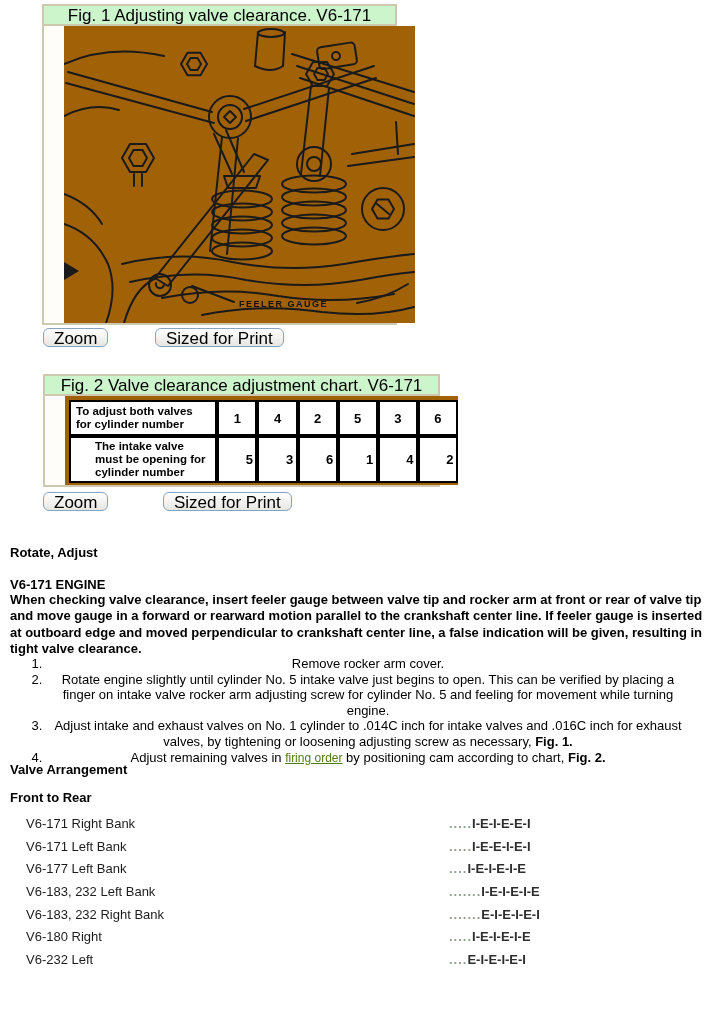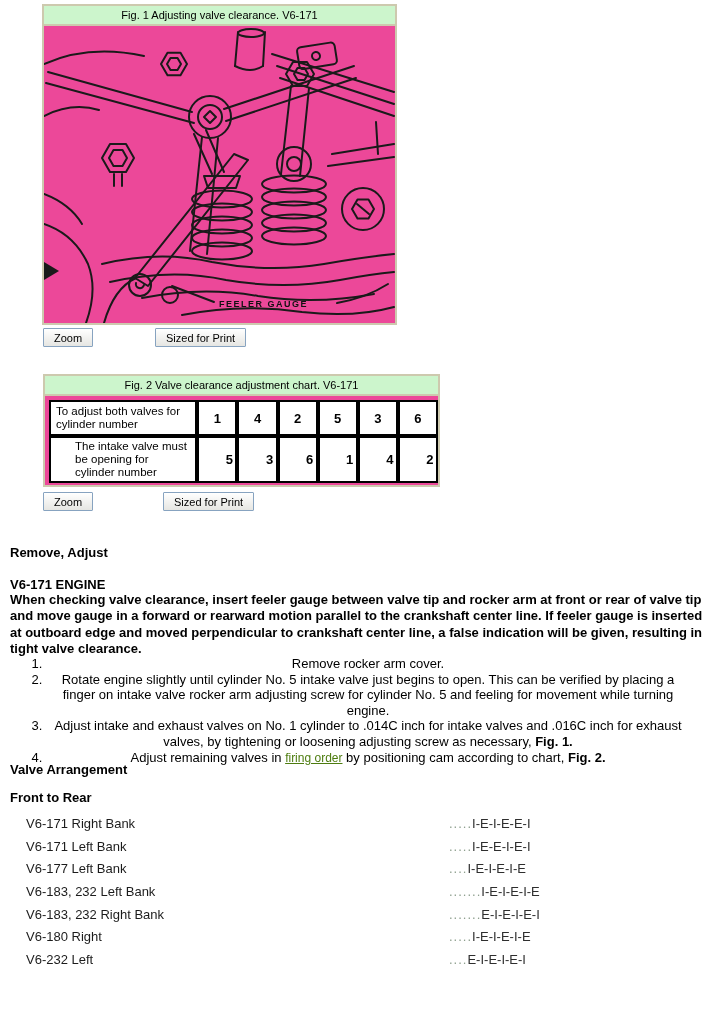--- a/index.html
+++ b/index.html
@@ -8,59 +8,59 @@
     position:relative; width:717px; height:1024px; background:#ffffff;
     font-family:"Liberation Sans", sans-serif; color:#000; overflow:hidden;
   }
   
   .figure { position:absolute; background:#fffdfa; border:2px solid #cdc9ae; }
   #fig1 { left:42px; top:4px;  width:355px; height:321px; }
   #fig2 { left:43px; top:374px; width:397px; height:113px; }
   .fig-caption {
     height:20px; line-height:19px; text-align:center;
     background:#ccf5cc; border-bottom:2px solid #cdc9ae;
-    font-size:11px; color:#000;
-  }
-  .fig-body { position:relative; width:100%; background:#ec4899; overflow:hidden; }
+    font-size:17px; color:#000;
+  }
+  .fig-body { position:relative; width:100%; background:#a16207; overflow:hidden;margin-left:20px; }
   #fig1 .fig-body { height:297px; }
   #fig2 .fig-body { height:89px; padding:4px 4px; }
   svg.engine { display:block; }
   svg.engine path, svg.engine circle, svg.engine ellipse, svg.engine rect, svg.engine polygon {
     fill:none; stroke:#1a1a1a; stroke-width:2; stroke-linecap:round; stroke-linejoin:round;
   }
   svg.engine .fill { fill:#1a1a1a; stroke:none; }
   svg.engine text {
     font-family:"Liberation Sans", sans-serif; font-size:9px; letter-spacing:1.5px;
     fill:#111; stroke:none; font-weight:bold;
   }
   
   table.vtable { border-collapse:separate; border-spacing:0; width:389px; table-layout:fixed; }
   table.vtable td { border:2px solid #000; background:#fff; vertical-align:middle; }
-  td.lbl { width:148px; font-size:11.5px; font-weight:normal; line-height:1.12; padding:2px 5px; text-align:left; }
+  td.lbl { width:148px; font-size:11.5px; font-weight:bold; line-height:1.12; padding:2px 5px; text-align:left; }
   td.num { width:40px; font-size:13px; font-weight:bold; text-align:center; }
   tr.r1 td { height:36px; }
   tr.r2 td { height:47px;padding-left:24px; }
   
   .btn {
     position:absolute; height:19px; padding:0 10px;
-    font-family:"Liberation Sans", sans-serif; font-size:11px; color:#000;
+    font-family:"Liberation Sans", sans-serif; font-size:17px; color:#000;
     background:linear-gradient(#ffffff,#e6e6e2);
-    border:1px solid #87a3c0; border-radius:1px; cursor:pointer;
+    border:1px solid #87a3c0; border-radius:6px; cursor:pointer;
   }
   
   .abs { position:absolute; left:10px; width:700px; }
   .h-bold { font-size:13px; font-weight:bold; }
   .intro { font-size:13px; font-weight:bold; line-height:1.25; }
   ol.steps { font-size:13px; line-height:1.2; padding-left:36px; width:676px; }
   ol.steps li { padding-left:4px; }
   ol.steps b { font-weight:bold; }
   a.flink { color:#4d7c0f; text-decoration:underline; font-size:12px; cursor:pointer; }
   .arr-row { position:relative; height:22.7px; font-size:13px; color:#1c1c1c; }
   .arr-name { position:absolute; left:0; top:0; }
-  .arr-val { position:absolute; left:423px; top:0; }
+  .arr-val { position:absolute; left:423px; top:0;font-weight:bold; }
   .arr-val .dots { color:#8fa08f; letter-spacing:1px; }
   .arr-val .code { color:#2e2e2e; }
 </style>
 </head>
 <body>
 
 <div class="page">
 
   <div class="figure" id="fig1">
     <div class="fig-caption">Fig. 1 Adjusting valve clearance. V6-171</div>
@@ -183,21 +183,21 @@
           <td class="num">2</td>
         </tr>
       </tbody>
         </table>
     </div>
   </div>
 
   <button class="btn" style="left:43px; top:492px;">Zoom</button>
   <button class="btn" style="left:163px; top:492px;">Sized for Print</button>
 
-  <div class="abs h-bold" style="top:545px;">Remove, Adjust</div>
+  <div class="abs h-bold" style="top:545px;">Rotate, Adjust</div>
 
   <div class="abs" style="top:577px;">
     <div class="h-bold">V6-171 ENGINE</div>
     <div class="intro">When checking valve clearance, insert feeler gauge between valve tip and rocker arm at front or rear of valve tip and move gauge in a forward or rearward motion parallel to the crankshaft center line. If feeler gauge is inserted at outboard edge and moved perpendicular to crankshaft center line, a false indication will be given, resulting in tight valve clearance.</div>
   </div>
 
   <ol class="steps abs" style="top:656px;text-align:center;">
     <li><span>Remove rocker arm cover.</span></li>
     <li><span>Rotate engine slightly until cylinder No. 5 intake valve just begins to open. This can be verified by placing a finger on intake valve rocker arm adjusting screw for cylinder No. 5 and feeling for movement while turning engine.</span></li>
     <li><span>Adjust intake and exhaust valves on No. 1 cylinder to .014C inch for intake valves and .016C inch for exhaust valves, by tightening or loosening adjusting screw as necessary, </span><b>Fig. 1.</b></li>

